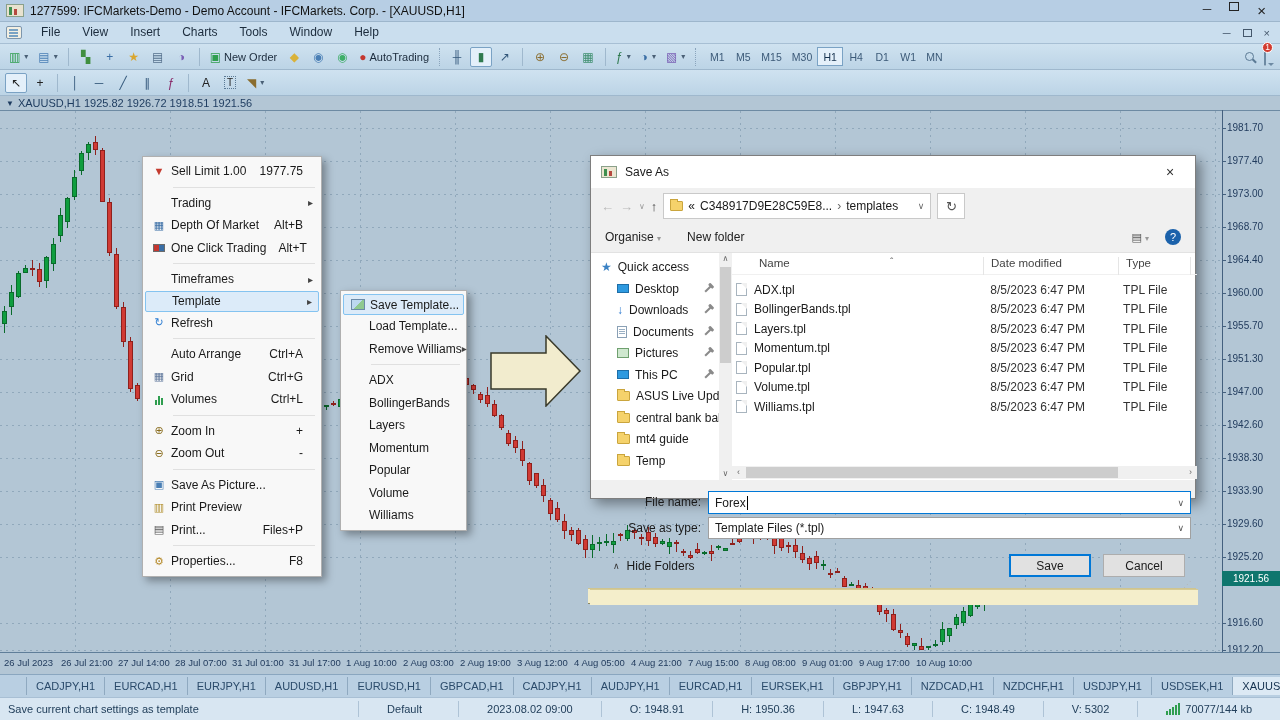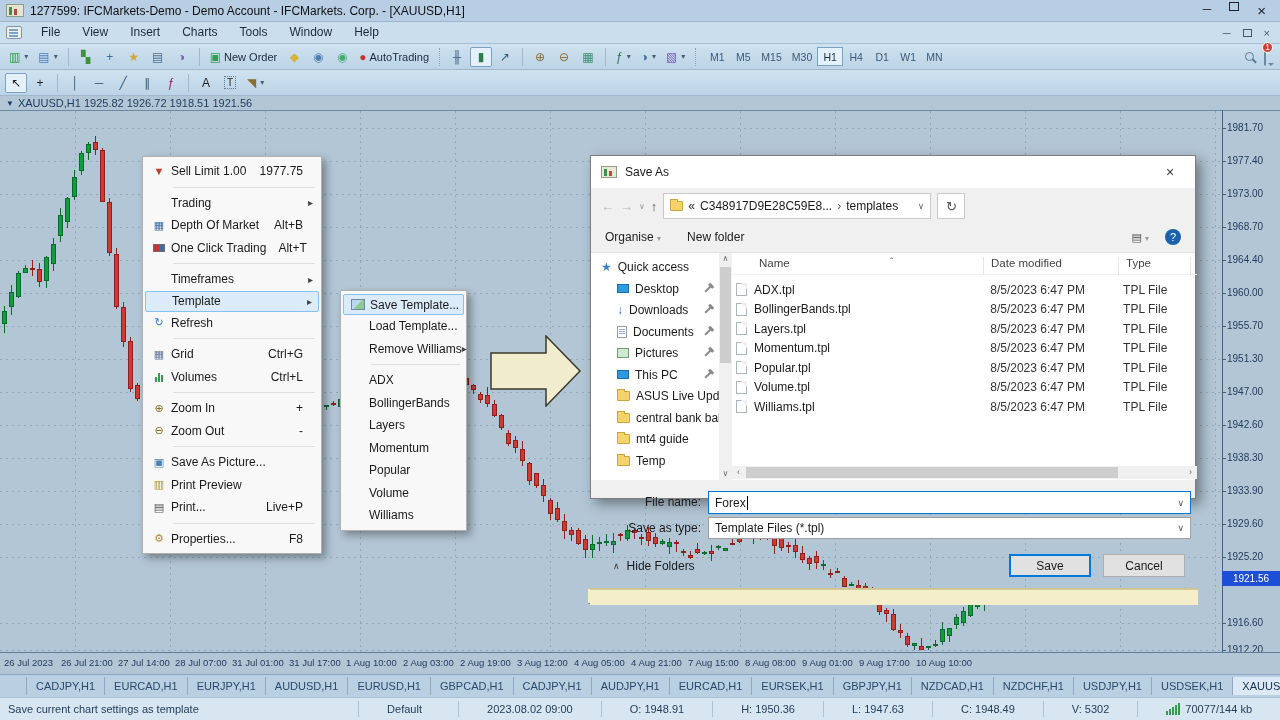--- a/index.html
+++ b/index.html
@@ -54,21 +54,21 @@
   #ohlc-line{position:absolute;left:6px;top:0px;height:14px;display:flex;align-items:center;font-size:11px;color:#1c3a5e;gap:4px;}
   #ohlc-caret{font-size:8px;color:#1c3a5e;}
   #plot-frame-top{position:absolute;left:0;top:14px;width:1280px;height:1px;background:#6d8aa3;}
   #axis-sep{position:absolute;left:1222px;top:14px;width:1px;height:542px;background:#44607e;}
   .gridv{position:absolute;top:15px;height:541px;width:1px;
     background-image:repeating-linear-gradient(180deg,#90a8bb 0 2px,rgba(0,0,0,0) 2px 6px);}
   .gridh{position:absolute;left:0;width:1222px;height:1px;
     background-image:repeating-linear-gradient(90deg,#90a8bb 0 2px,rgba(0,0,0,0) 2px 6px);}
   .axis-label{position:absolute;left:1227px;font-size:10px;color:#223c5e;}
   .axis-tick{position:absolute;left:1222px;width:4px;height:1px;background:#44607e;}
-  #price-badge{position:absolute;left:1222px;top:475px;width:58px;height:15px;background:#1d4ed8;color:#fff;
+  #price-badge{position:absolute;left:1222px;top:475px;width:58px;height:15px;background:#0f766e;color:#fff;
     font-size:10px;display:flex;align-items:center;justify-content:center;}
   .candle-wick{position:absolute;width:1px;}
   .candle-body{position:absolute;width:5px;border:1px solid;}
   #yellow-strip{position:absolute;left:588px;top:492px;width:608px;height:16px;background:#f4eecb;border-top:1px solid #cfc48f;border-bottom:1px solid #8f8a64;}
   #callout-arrow{position:absolute;left:490px;top:239px;}
   
   #timeline{position:absolute;left:0;top:652px;width:1280px;height:22px;background:#b3c6d5;border-top:1px solid #5f7e99;overflow:hidden;}
   .time-label{position:absolute;top:4px;font-size:9.5px;color:#223c5e;white-space:nowrap;}
   #tabsbar{position:absolute;left:0;top:674px;width:1280px;height:23px;background:#b9cfe2;border-top:1px solid #8aa6bf;
     display:flex;align-items:center;font-size:11px;color:#2a4a6a;padding-left:26px;}
@@ -757,20 +757,26 @@
     </div>
     <div class="ctx-row">
       <span class="ico">
         <span style="color: rgb(45, 125, 210);">↻</span>
       </span>
       <span class="lbl">Refresh</span>
       <span class="sub"></span>
     </div>
     <div class="ctx-sep"></div>
     <div class="ctx-row">
+      <span class="ico"></span>
+      <span class="lbl">Auto Arrange</span>
+      <span class="rgt">Ctrl+A</span>
+      <span class="sub"></span>
+    </div>
+    <div class="ctx-row">
       <span class="ico">
         <span style="color: rgb(96, 120, 156);">▦</span>
       </span>
       <span class="lbl">Grid</span>
       <span class="rgt">Ctrl+G</span>
       <span class="sub"></span>
     </div>
     <div class="ctx-row">
       <span class="ico">
         <span class="vol-icon">
@@ -813,21 +819,21 @@
         <span style="color: rgb(176, 141, 42);">▥</span>
       </span>
       <span class="lbl">Print Preview</span>
       <span class="sub"></span>
     </div>
     <div class="ctx-row">
       <span class="ico">
         <span style="color: rgb(85, 85, 85);">▤</span>
       </span>
       <span class="lbl">Print...</span>
-      <span class="rgt">Live+P</span>
+      <span class="rgt">Files+P</span>
       <span class="sub"></span>
     </div>
     <div class="ctx-sep"></div>
     <div class="ctx-row">
       <span class="ico">
         <span style="color: rgb(181, 138, 42);">⚙</span>
       </span>
       <span class="lbl">Properties...</span>
       <span class="rgt">F8</span>
       <span class="sub"></span>

